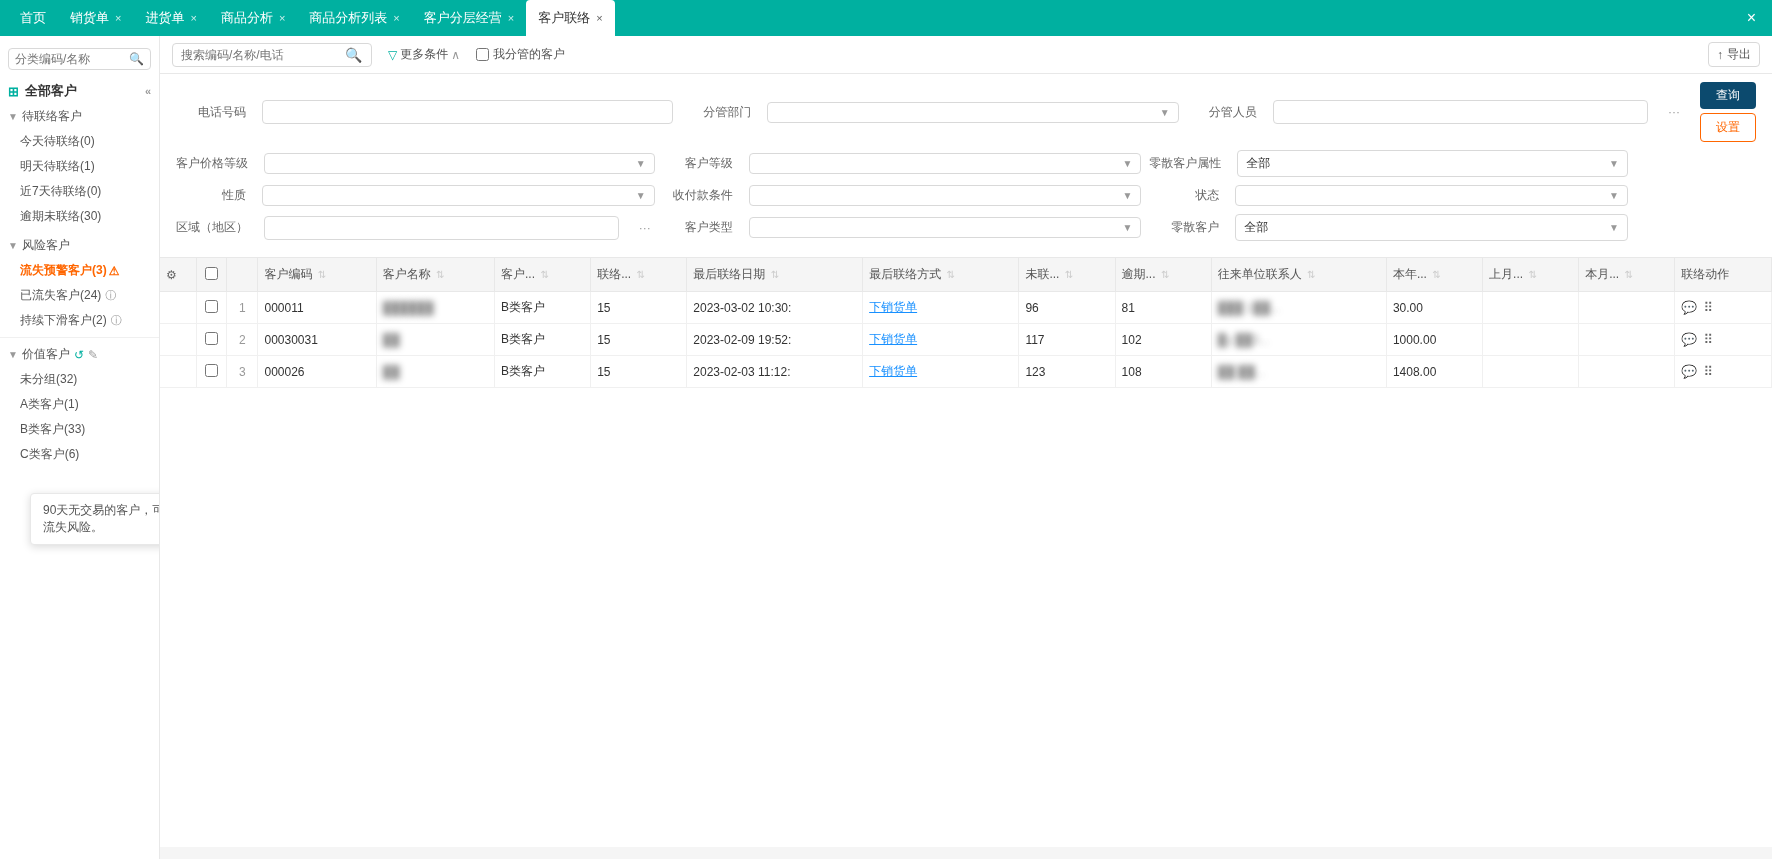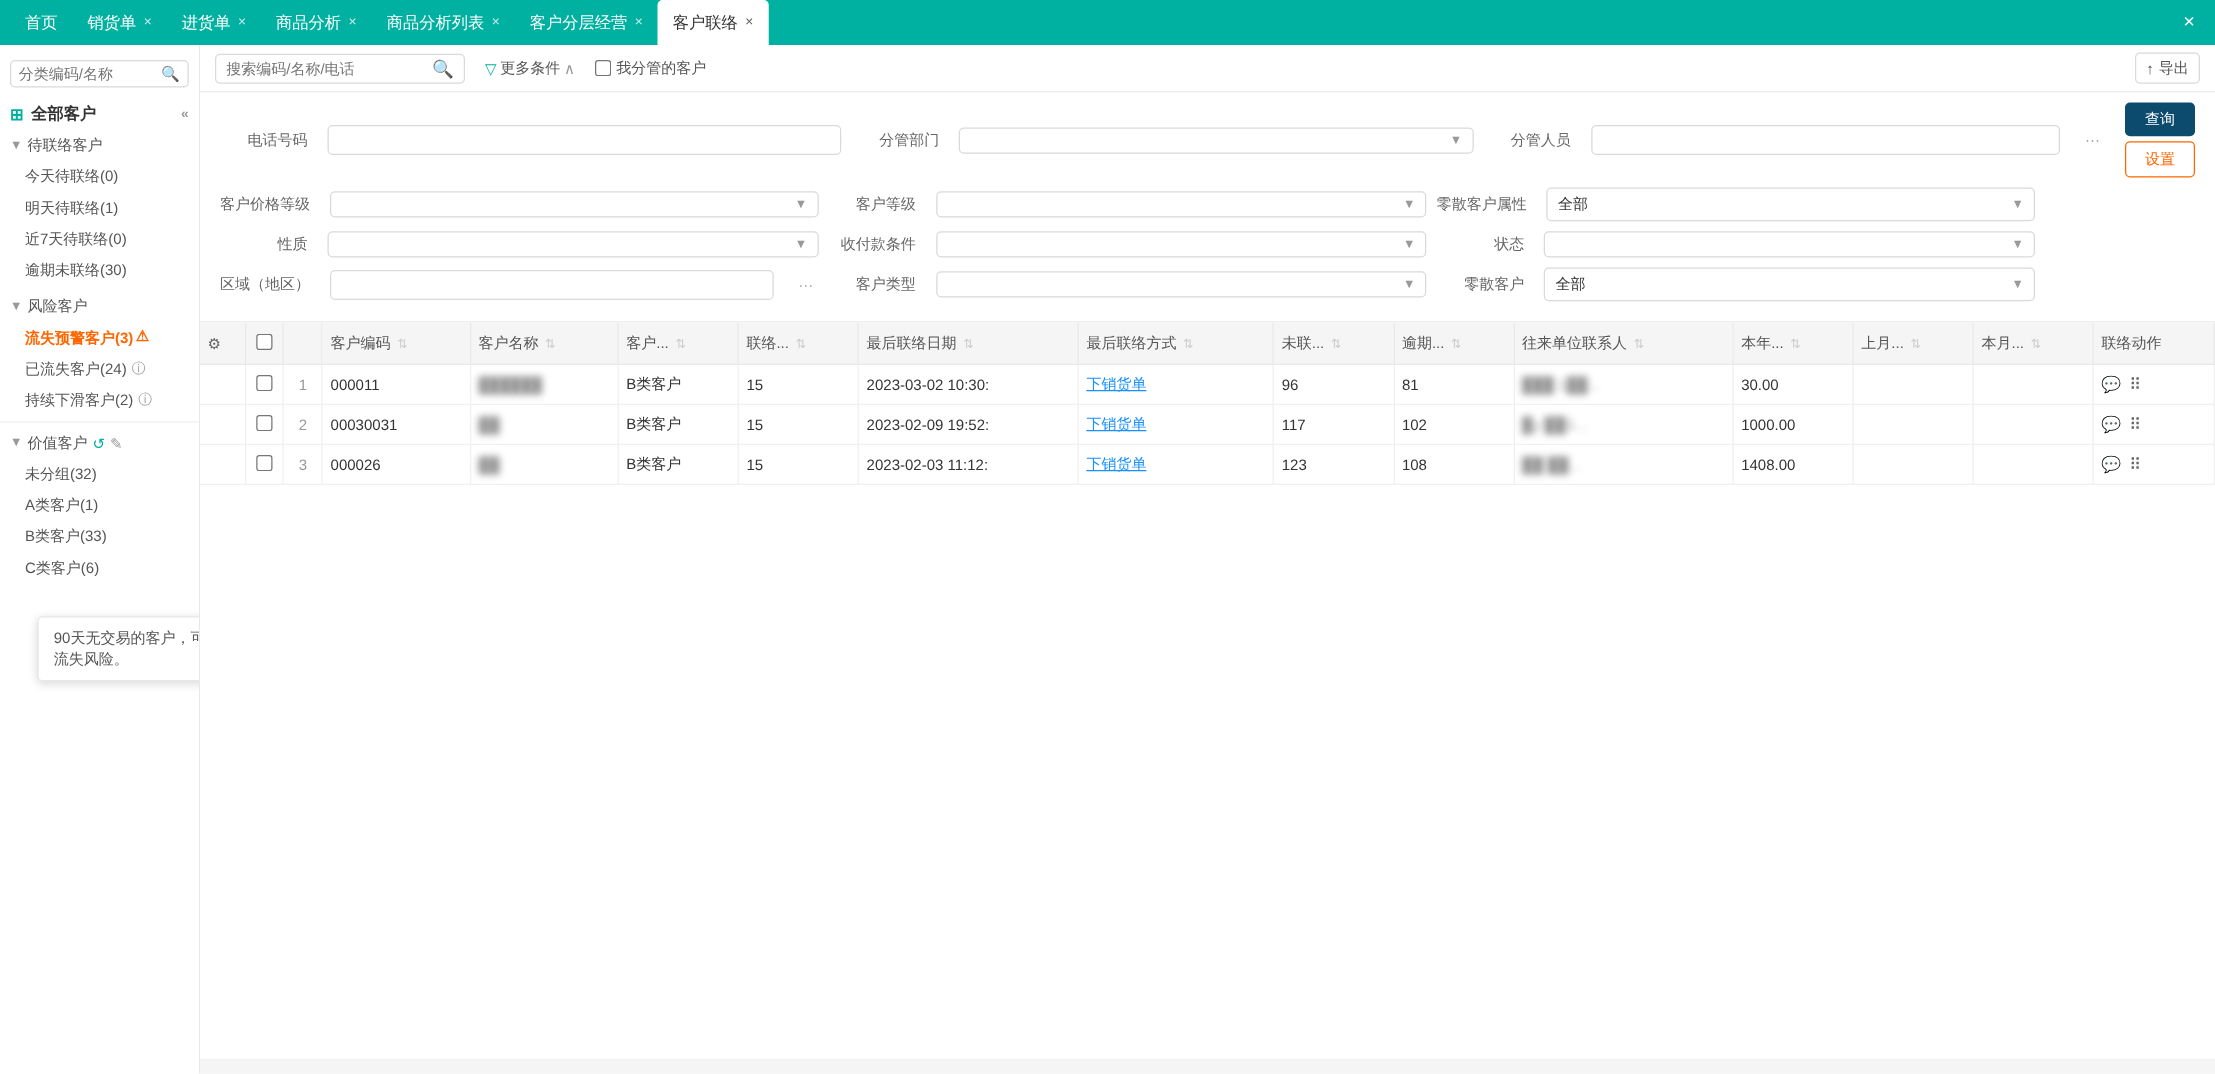--- a/index.html
+++ b/index.html
@@ -47,21 +47,21 @@
     .sidebar-section-header .grid-icon { margin-right: 6px; color: #00b0a0; }
     .sidebar-collapse-btn { margin-left: auto; color: #999; font-size: 11px; }
     .sidebar-group { margin-bottom: 4px; }
     .sidebar-group-header {
       display: flex; align-items: center; padding: 4px 8px; cursor: pointer; color: #555;
       font-size: 12px;
     }
     .sidebar-group-header .arrow { font-size: 10px; margin-right: 4px; color: #999; }
     .sidebar-item {
       padding: 4px 8px 4px 20px; cursor: pointer; color: #555; font-size: 12px;
-      display: flex; 
+      display: flex; align-items: center;
     }
     .sidebar-item.active { color: #ff6600; font-weight: bold; }
     .sidebar-divider { height: 1px; background: #f0f0f0; margin: 4px 0; }
 
     
     .tooltip-box {
       position: absolute; background: white; border: 1px solid #e8e8e8; border-radius: 4px;
       padding: 8px 12px; font-size: 12px; color: #555; box-shadow: 0 2px 8px rgba(0,0,0,0.15);
       z-index: 100; left: 30px; top: 260px; width: 180px;
     }

